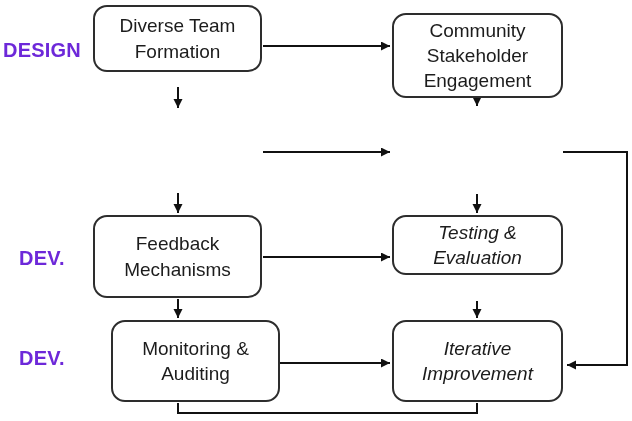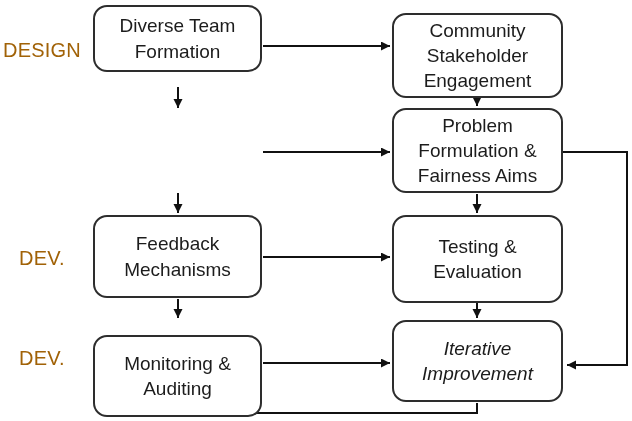--- a/index.html
+++ b/index.html
@@ -36,30 +36,30 @@
     line-height: 1.32;
     color: #1c1c1c;
     white-space: pre-line;
     padding: 2px 4px;
   }
   .node--l { left: 93px; width: 169px; }
   .node--r { left: 392px; width: 171px; }
   .node--l1 { top: 5px;   height: 67px; }
   .node--l2 { top: 110px; height: 82px; }
   .node--l3 { top: 215px; height: 83px; }
-  .node--l4 { top: 335px; height: 82px; }
+  .node--l4 { top: 320px; height: 82px; margin-left: 18px; }
   .node--r1 { top: 13px;   height: 85px; }
   .node--r2 { top: 108px; height: 85px; }
-  .node--r3 { top: 215px; height: 88px; }
+  .node--r3 { top: 215px; height: 60px; font-style: italic; }
   .node--r4 { top: 320px; height: 82px; font-style: italic; }
   .phase-label {
     position: absolute;
     font-size: 20px;
-    font-weight: 400;
-    color: #a16207;
+    font-weight: 700;
+    color: #6d28d9;
     letter-spacing: 0.2px;
     line-height: 24px;
   }
   .phase-label--design { left: 3px;  top: 38px; }
   .phase-label--dev1   { left: 19px; top: 246px; }
   .phase-label--dev2   { left: 19px; top: 346px; }
   .edge {
     stroke: #111111;
     stroke-width: 2;
     fill: none;
@@ -96,23 +96,20 @@
 
   <div class="phase-label phase-label--design">DESIGN</div>
   <div class="phase-label phase-label--dev1">DEV.</div>
   <div class="phase-label phase-label--dev2">DEV.</div>
 
   <div class="node node--l node--l1">Diverse Team
 Formation</div>
   <div class="node node--r node--r1">Community
 Stakeholder
 Engagement</div>
-  <div class="node node--r node--r2">Problem
-Formulation &amp;
-Fairness Aims</div>
   <div class="node node--l node--l3">Feedback
 Mechanisms</div>
   <div class="node node--r node--r3">Testing &amp;
 Evaluation</div>
   <div class="node node--l node--l4">Monitoring &amp;
 Auditing</div>
   <div class="node node--r node--r4">Iterative
 Improvement</div>
 
 </div>

